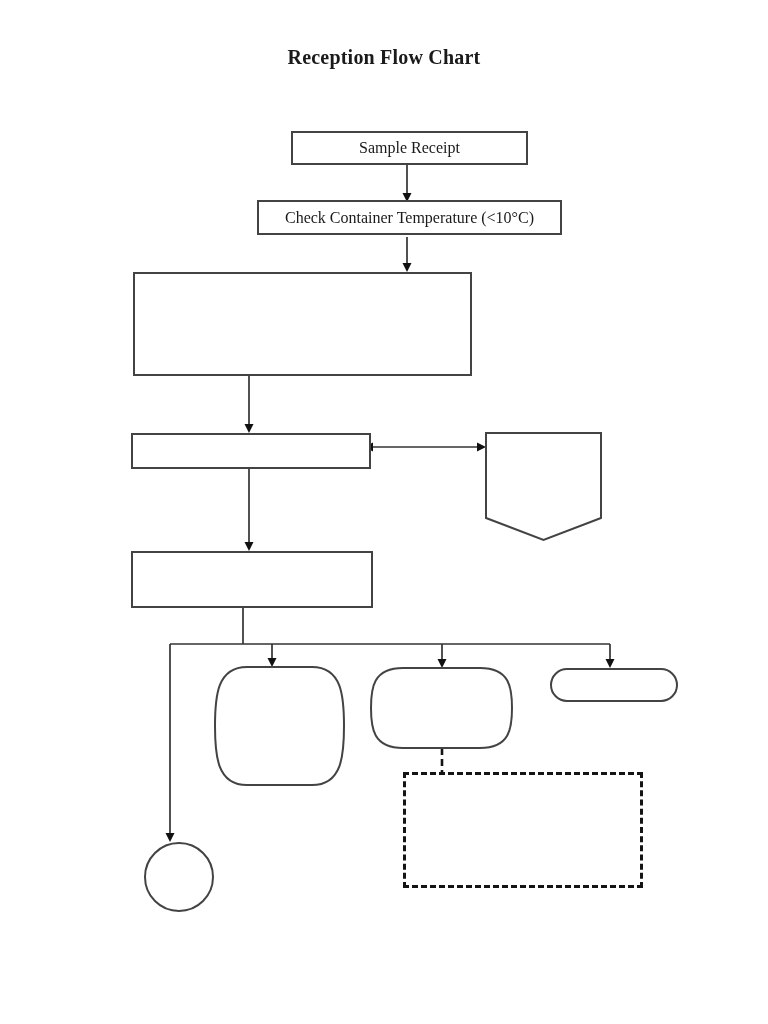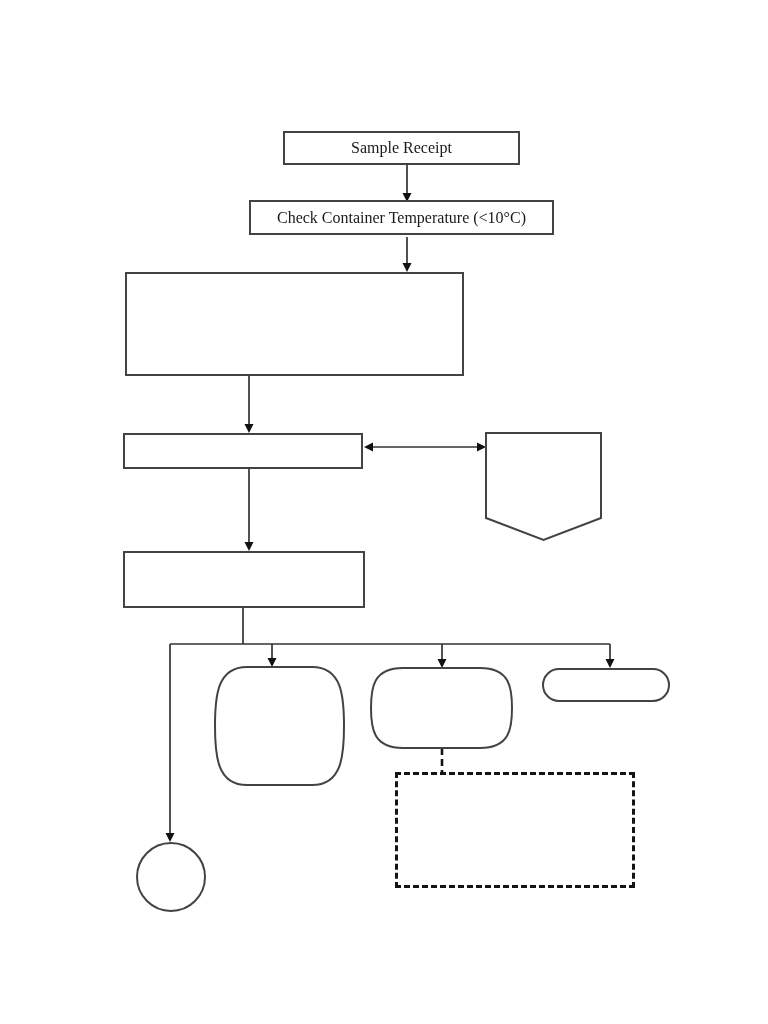--- a/index.html
+++ b/index.html
@@ -30,20 +30,21 @@
     position: absolute;
     box-sizing: border-box;
     background: #ffffff;
     border: 2px solid #434343;
     display: flex;
     align-items: center;
     justify-content: center;
     text-align: center;
     font-size: 16px;
     color: #1a1a1a;
+    margin-left: 8px;
   }
   .node.stadium {
     border-radius: 17px;
     border-width: 2px;
   }
   .node.dashed {
     border: 3px dashed #141414;
     background: transparent;
   }
   .node.circle {
@@ -76,20 +77,21 @@
     fill: #ffffff;
     stroke: #434343;
     stroke-width: 2;
   }
 </style>
 </head>
 <body>
 
 <div class="page">
 
+  <div class="page-title">Reception Flow Chart</div>
 
   <svg class="connector-layer" viewBox="0 0 768 1024" xmlns="http://www.w3.org/2000/svg">
 
     <line class="edge" x1="407" y1="165" x2="407" y2="194"></line>
     <polygon class="head" points="402.5,193 411.5,193 407,202"></polygon>
 
     <line class="edge" x1="407" y1="237" x2="407" y2="264"></line>
     <polygon class="head" points="402.5,263 411.5,263 407,272"></polygon>
 
     <line class="edge" x1="249" y1="376" x2="249" y2="425"></line>

